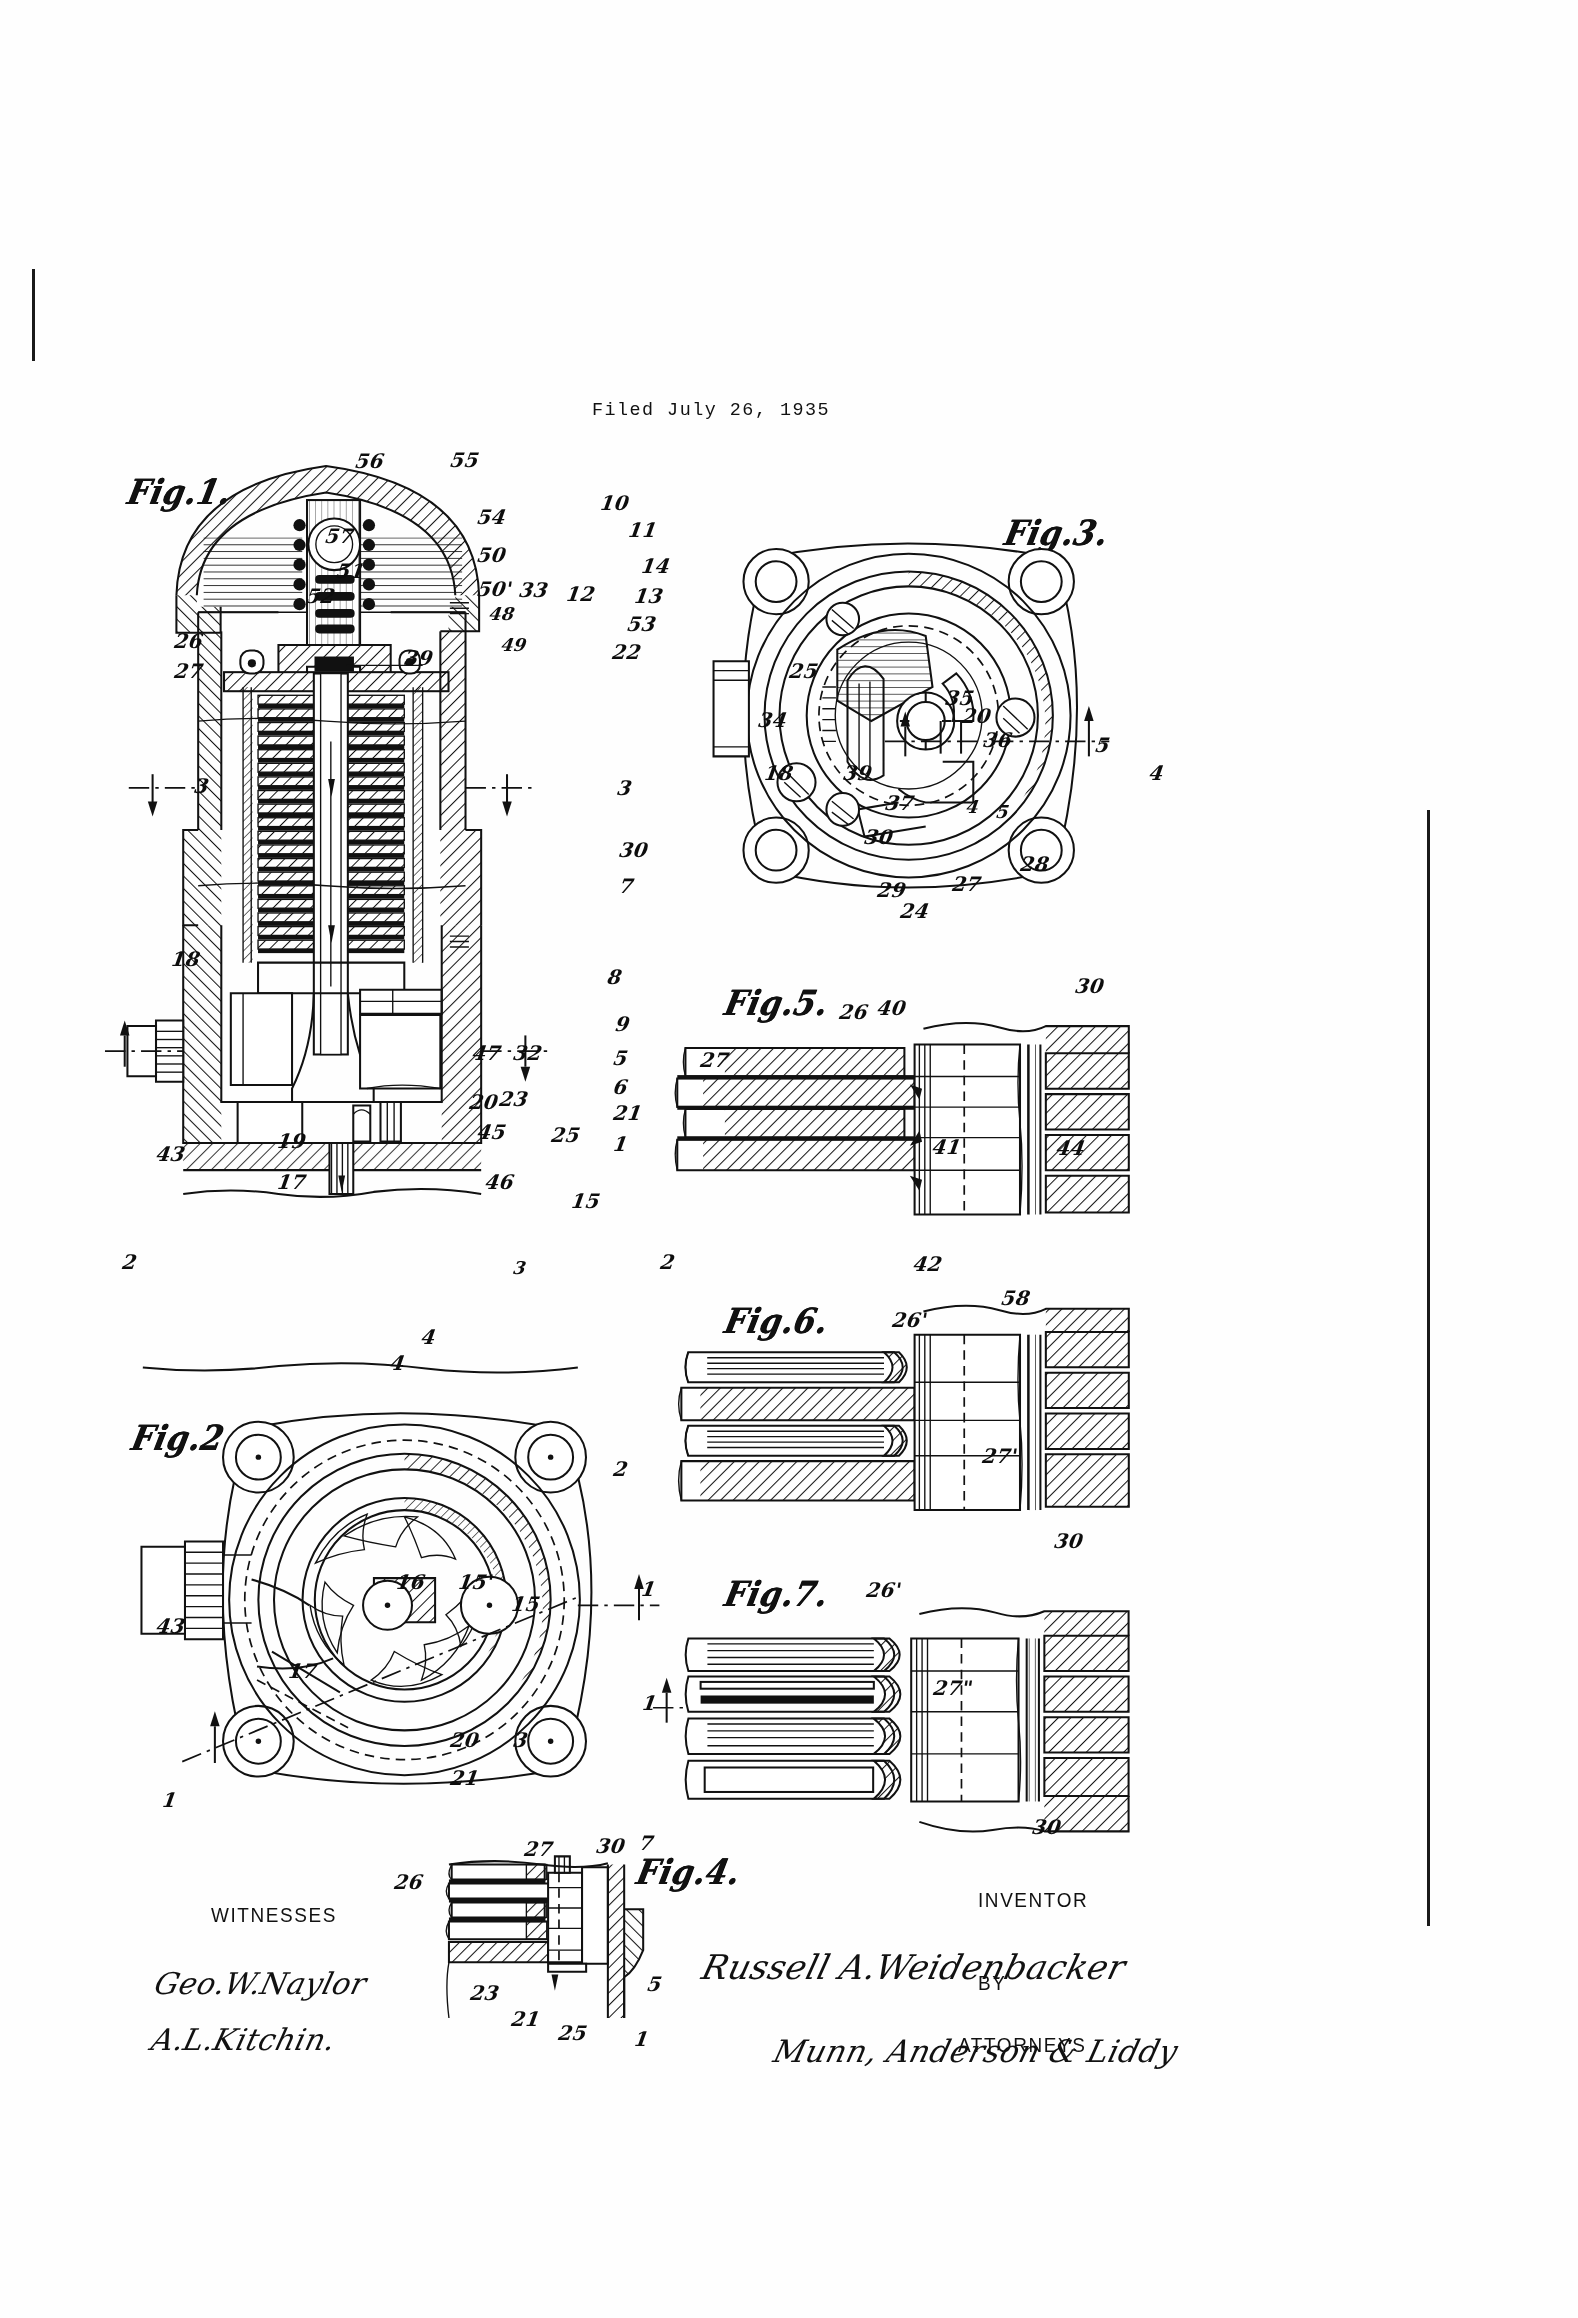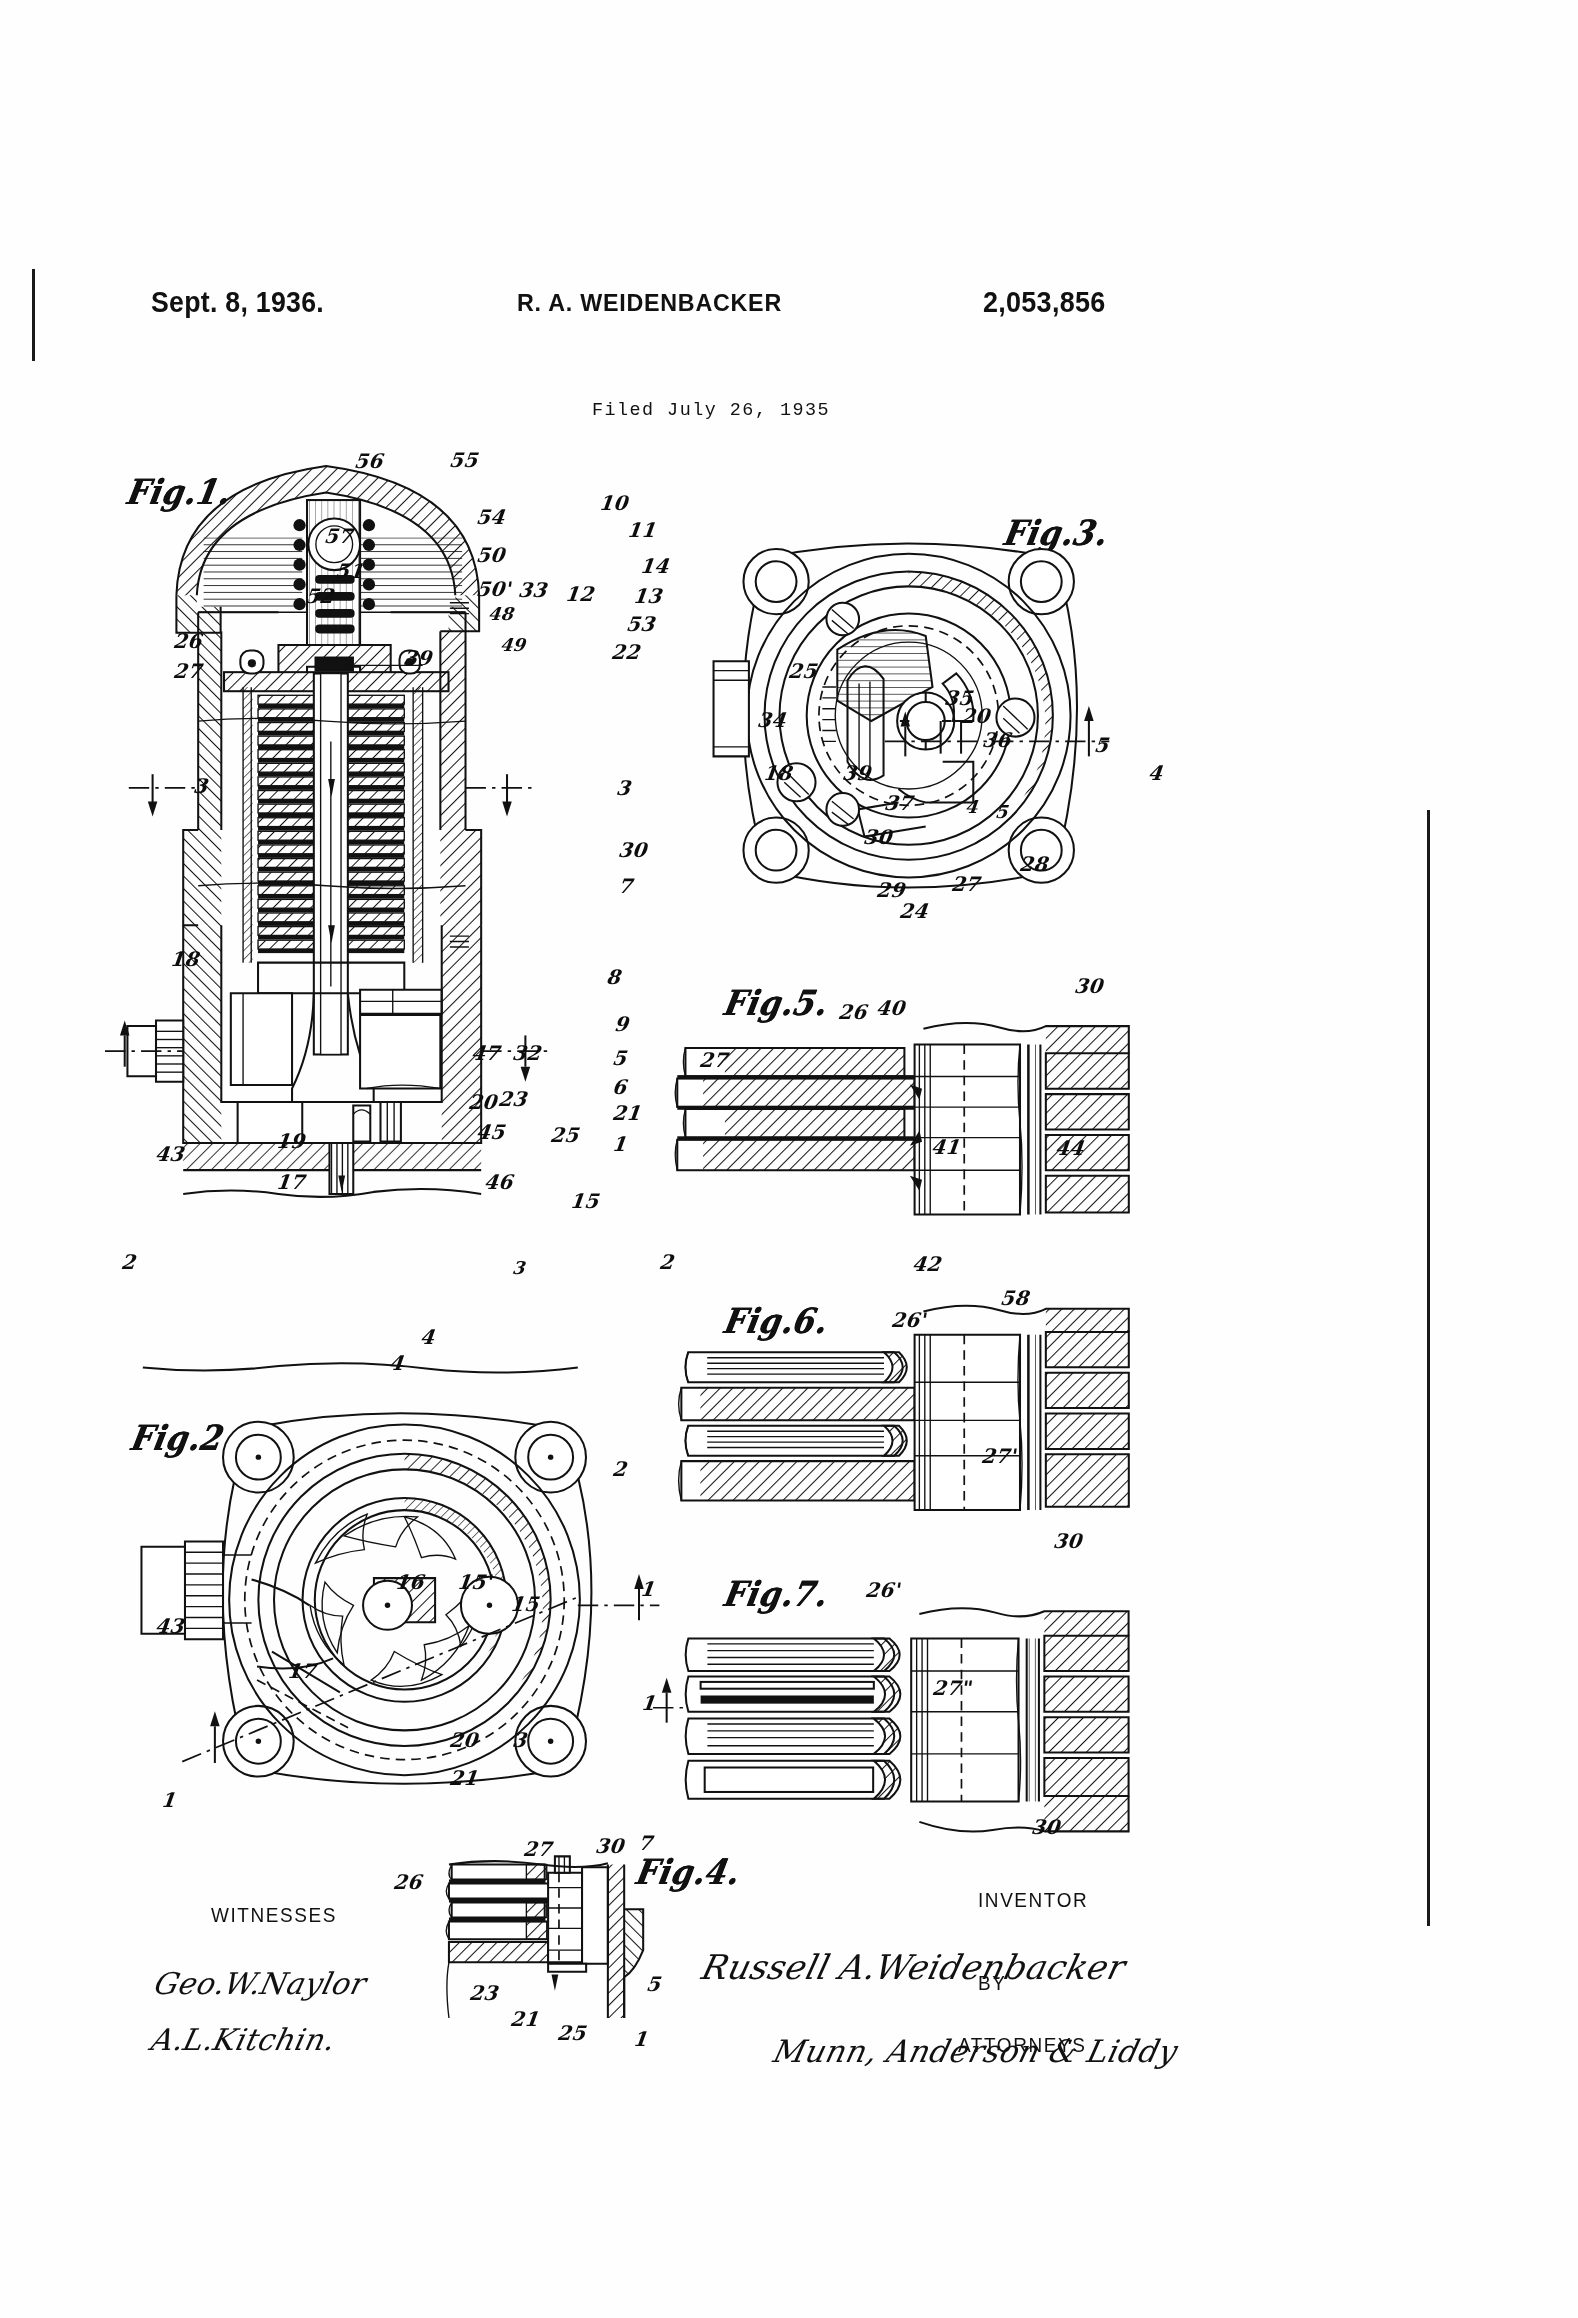--- a/index.html
+++ b/index.html
@@ -109,25 +109,20 @@
   .sig-att{font-size:31px;letter-spacing:0.3px;}
 </style>
 </head>
 <body>
 
 <div class="sheet">
 
   <div class="margin-rule margin-left"></div>
   <div class="margin-rule margin-right"></div>
 
-  <div class="hdr">
-    <div class="hdr-date">Sept. 8, 1936.</div>
-    <div class="hdr-name">R. A. WEIDENBACKER</div>
-    <div class="hdr-num">2,053,856</div>
-  </div>
   <div class="hdr-filed"><span>Filed July 26, 1935</span></div>
 
   <div class="figcap" style="left:124px;top:476px;">Fig.1.</div>
 
   <div class="fig" style="left:156px;top:449px;">
     <svg width="517" height="830" viewBox="0 0 760 1220">
       <defs>
         <pattern id="h45" width="13" height="13" patternTransform="rotate(45)" patternUnits="userSpaceOnUse">
           <line x1="0" y1="0" x2="0" y2="13" stroke="#111" stroke-width="3"></line>
         </pattern>

